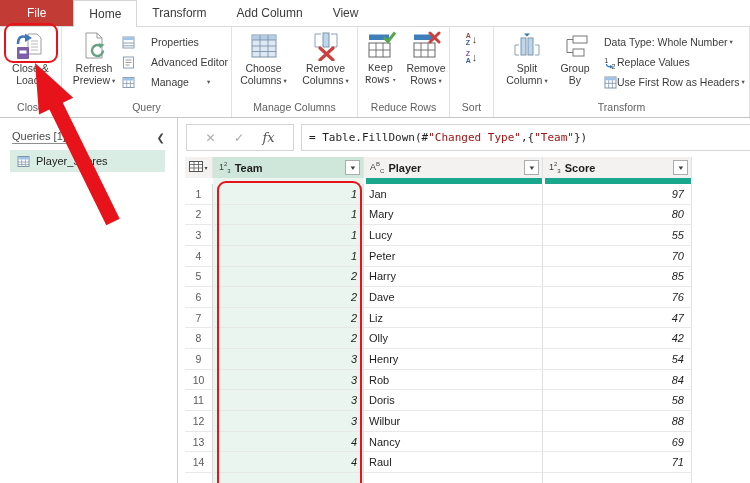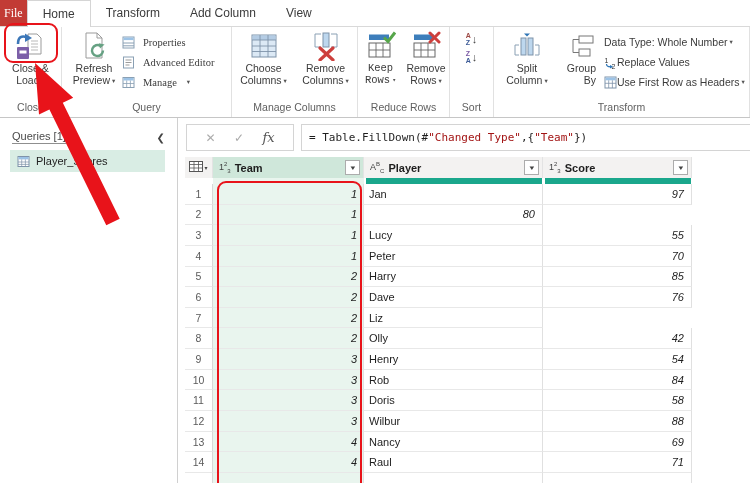--- a/index.html
+++ b/index.html
@@ -4,39 +4,39 @@
 <style>
   * { margin:0; padding:0; box-sizing:border-box; }
   html,body { width:750px; height:483px; }
   body { position:relative; overflow:hidden; background:#fff;
          font-family:"Liberation Sans",sans-serif; color:#3b3b3b; }
 
   
   .tabs { position:absolute; top:0; left:0; right:0; height:27px; background:#fff;
           border-bottom:1px solid #D9D9D9; display:flex; z-index:1; }
   .tab { padding:0 15px; font-size:12px; color:#3b3b3b; display:flex; align-items:center; }
-  .tab-file { background:#C23B35; color:#fff; padding:0 4px;font-family:Liberation Serif, serif; }
+  .tab-file { background:#C23B35; color:#fff; padding:0 27px; }
   .tab-active { border:1px solid #D5D5D5; border-bottom:none; background:#fff; margin-bottom:-1px; z-index:2; }
 
   
   .ribbon-body { position:absolute; top:27px; left:0; right:0; height:91px; background:#fff;
                  display:flex; border-bottom:1px solid #C6C6C6; z-index:1; }
   .rgroup { display:flex; flex-direction:column; border-right:1px solid #E1E1E1; }
   .grp-content { flex:1; display:flex; align-items:flex-start; justify-content:center; }
   .grp-label { height:17px; text-align:center; font-size:10.5px; color:#5F5F5F; line-height:14px; }
   .g-close{width:62px;} .g-query{width:170px;} .g-mcols{width:126px;}
   .g-rrows{width:92px;} .g-sort{width:44px;} .g-transform{flex:1;}
 
   .bigbtn { display:flex; flex-direction:column; align-items:center; padding-top:4px;
             font-size:10.5px; line-height:12px; text-align:center; color:#3b3b3b; }
   .bicon { width:30px; height:30px; display:block; margin-bottom:1px; }
   .caret { font-size:6.5px; color:#555; margin-left:2px; vertical-align:1px; }
 
   .smallcol { display:flex; flex-direction:column; padding-top:8px; gap:6px; }
-  .smallbtn { display:flex; align-items:center; gap:8px; font-size:10.5px; height:14px;font-family:Liberation Serif, serif; }
+  .smallbtn { display:flex; align-items:center; gap:16px; font-size:10.5px; height:14px; }
   .micon { width:13px; height:13px; flex:0 0 13px; }
 
   .sortcol { display:flex; flex-direction:column; align-items:center; padding-top:6px; gap:5px; }
   .sortbtn { display:flex; align-items:center; gap:1px; }
   .sletters { display:flex; flex-direction:column; font-size:7px; font-weight:bold; line-height:6.5px; }
   .sarrow { font-size:11px; color:#444; line-height:11px; }
   .sA1{color:#9E4A45;} .sZ1{color:#3C5A96;} .sZ2{color:#7B5AA6;} .sA2{color:#3C5A96;}
 
   .g-transform .grp-content { justify-content:flex-start; padding-left:6px; }
   .menucol { display:flex; flex-direction:column; padding-top:8px; padding-left:8px; gap:6px; }
@@ -269,21 +269,21 @@
             <polyline points="7,14 3,14 3,24 7,24" fill="none" stroke="#8aa0b4"></polyline>
             <polyline points="23,14 27,14 27,24 23,24" fill="none" stroke="#8aa0b4"></polyline>
             <rect x="9" y="7" width="5" height="17" fill="#BDD7EE" stroke="#7f93a9"></rect>
             <rect x="16" y="7" width="5" height="17" fill="#BDD7EE" stroke="#7f93a9"></rect>
             <polygon points="12,2.5 18,2.5 15,5.5" fill="#2E75B6"></polygon>
           </svg>
         </span>
         <span>Split</span>
         <span><span>Column</span><span class="caret">▾</span></span>
       </div>
-      <div class="bigbtn" style="width:42px;align-items:flex-end;">
+      <div class="bigbtn" style="width:42px;">
         <span class="bicon">
           <svg viewBox="0 0 30 30" width="30" height="30" fill="none" stroke="#777">
             <rect x="13" y="5" width="14" height="7"></rect>
             <rect x="13" y="18" width="11" height="7"></rect>
             <path d="M13 8.5H7v13h6"></path>
           </svg>
         </span>
         <span>Group</span>
         <span>By</span>
       </div>
@@ -387,20 +387,21 @@
   <div class="trow">
     <div class="c c-num">1</div>
     <div class="c c-team">1</div>
     <div class="c c-player">Jan</div>
     <div class="c c-score">97</div>
   </div>
 
   <div class="trow">
     <div class="c c-num">2</div>
     <div class="c c-team">1</div>
+    <div class="c c-player">Mary</div>
     <div class="c c-score">80</div>
   </div>
 
   <div class="trow">
     <div class="c c-num">3</div>
     <div class="c c-team">1</div>
     <div class="c c-player">Lucy</div>
     <div class="c c-score">55</div>
   </div>
 
@@ -422,20 +423,21 @@
     <div class="c c-num">6</div>
     <div class="c c-team">2</div>
     <div class="c c-player">Dave</div>
     <div class="c c-score">76</div>
   </div>
 
   <div class="trow">
     <div class="c c-num">7</div>
     <div class="c c-team">2</div>
     <div class="c c-player">Liz</div>
+    <div class="c c-score">47</div>
   </div>
 
   <div class="trow">
     <div class="c c-num">8</div>
     <div class="c c-team">2</div>
     <div class="c c-player">Olly</div>
     <div class="c c-score">42</div>
   </div>
 
   <div class="trow">

